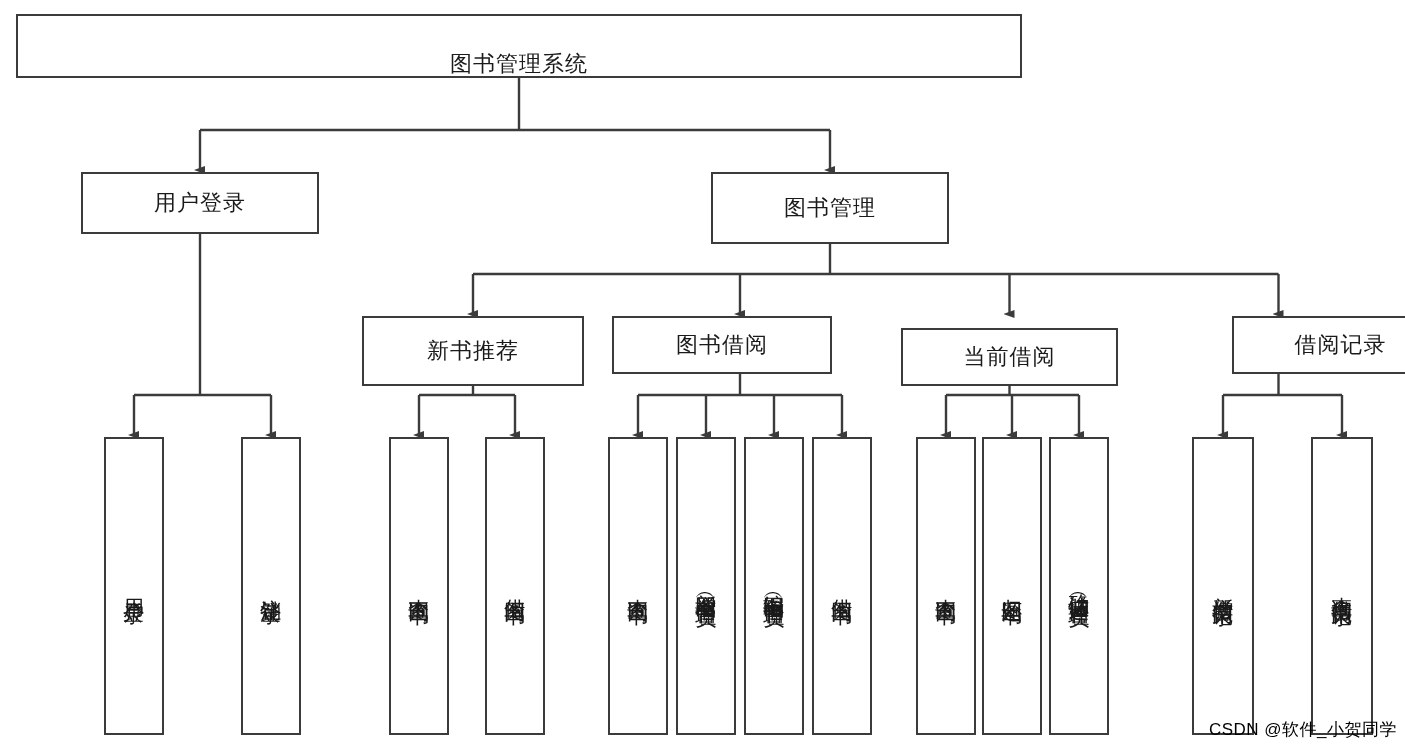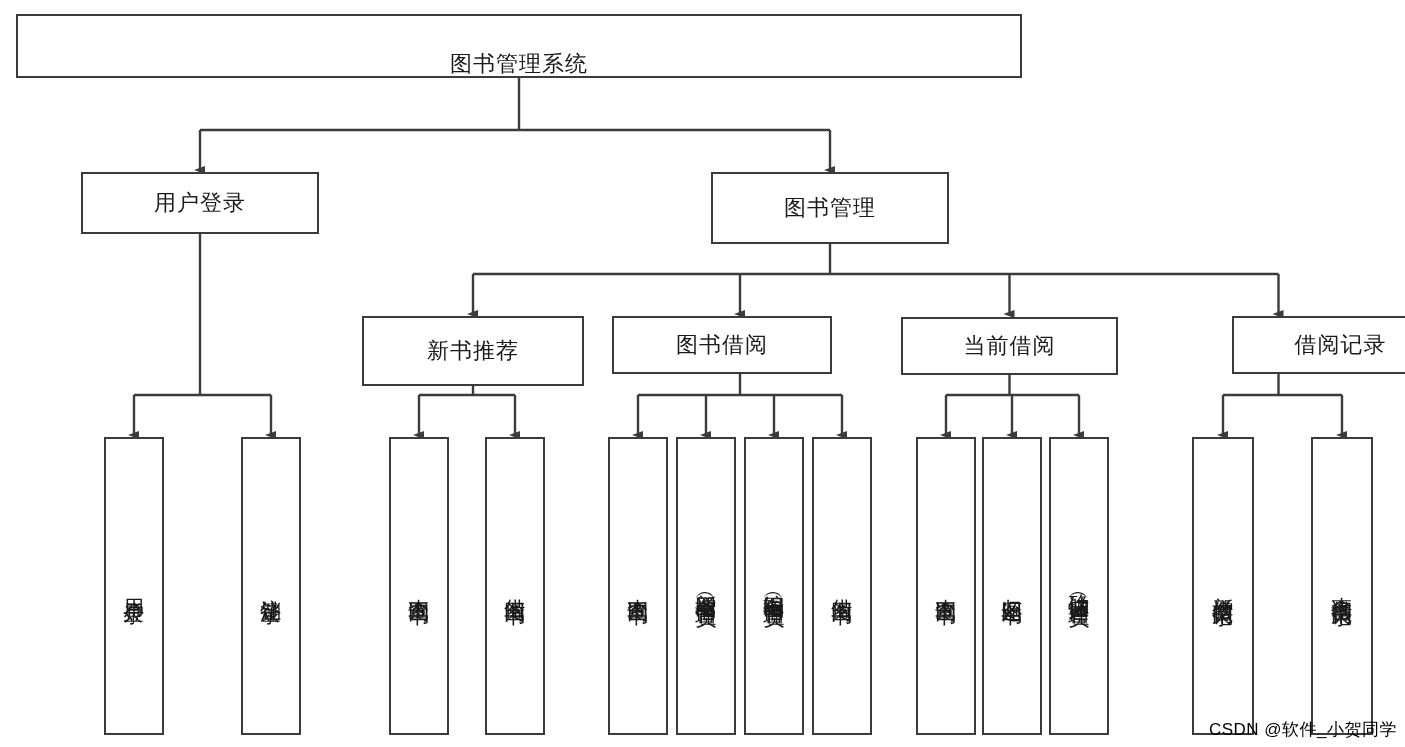--- a/index.html
+++ b/index.html
@@ -117,21 +117,21 @@
   <div class="node horiz" style="left: 711px; top: 172px; width: 238px; height: 72px;">
     <span class="label">图书管理</span>
   </div>
 
   <div class="node horiz" style="left: 362px; top: 316px; width: 222px; height: 70px;">
     <span class="label">新书推荐</span>
   </div>
   <div class="node horiz" style="left: 612px; top: 316px; width: 220px; height: 58px;">
     <span class="label">图书借阅</span>
   </div>
-  <div class="node horiz" style="left: 901px; top: 317px; width: 217px; height: 58px; align-items: center;">
+  <div class="node horiz" style="left: 901px; top: 328px; width: 217px; height: 58px; align-items: center;">
     <span class="label">当前借阅</span>
   </div>
   <div class="node horiz" style="left: 1232px; top: 316px; width: 217px; height: 58px;">
     <span class="label">借阅记录</span>
   </div>
 
   <div class="node vert" style="left: 104px; top: 437px; width: 60px; height: 298px;">
     <span class="label">用户登录</span>
   </div>
   <div class="node vert" style="left: 241px; top: 437px; width: 60px; height: 298px;">

